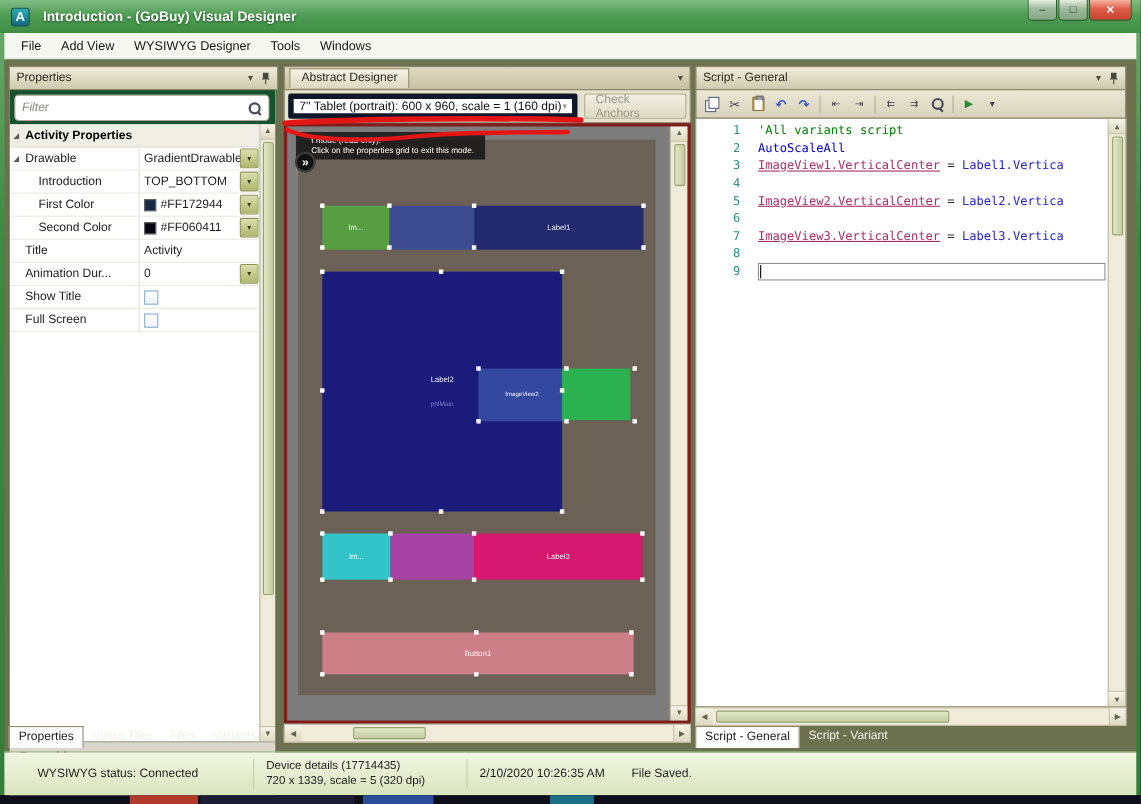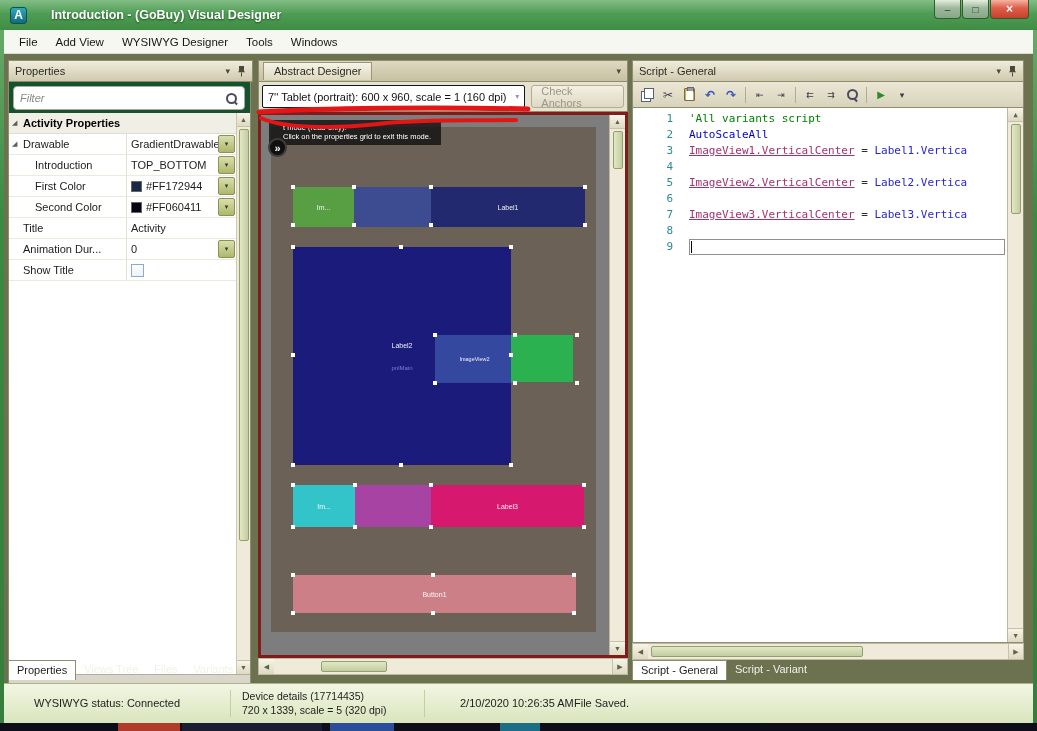--- a/index.html
+++ b/index.html
@@ -7,21 +7,21 @@
   body { position:relative; font-family:"Liberation Sans","DejaVu Sans",sans-serif; background:#0e0e1a; }
 
   
   .window { position:absolute; left:0; top:0; width:1037px; height:723px;
             background:linear-gradient(#6cae6e,#3c8a42 30%,#357e3b); }
   .titlebar { position:absolute; left:0; top:0; right:0; height:30px; display:flex; align-items:center;
               padding-left:10px; background:linear-gradient(#83bd85,#4f9d55 45%,#3f8d45); }
   .app-icon { width:17px; height:17px; border-radius:3px; background:linear-gradient(#2fa9b9,#136a7a);
               color:#fff; font-weight:bold; font-size:12px; display:flex; align-items:center; justify-content:center;
               border:1px solid #0c4f5c; }
-  .title-text { margin-left:24px; color:#fff; font-weight:bold; font-size:12.5px; text-shadow:0 1px 2px rgba(0,40,0,.65); }
+  .title-text { margin-left:12px; color:#fff; font-weight:bold; font-size:12.5px; text-shadow:0 1px 2px rgba(0,40,0,.65); }
   .win-buttons { position:absolute; right:8px; top:0; display:flex; }
   .win-btn { width:27px; height:19px; margin-left:1px; border:1px solid #2e5e2e; border-top:none;
              border-radius:0 0 4px 4px; background:linear-gradient(#e4eede,#9db89d 45%,#86a886);
              color:#1d3a1d; font-size:10px; display:flex; align-items:center; justify-content:center; }
   .win-btn.close { width:39px; background:linear-gradient(#f6b3a2,#dd5e49 45%,#c8402e); color:#fff; font-weight:bold; font-size:12px; }
   .menubar { position:absolute; top:30px; left:4px; right:4px; height:24px; background:#f7f7f1;
              border-bottom:1px solid #dcdcd2; display:flex; align-items:center; padding-left:6px; }
   .menu-item { padding:4px 9px; font-size:11.5px; color:#161616; }
 
   
@@ -83,21 +83,21 @@
   .hsb { position:absolute; height:17px; background:#efead9; border:1px solid #bdb89e; display:flex; align-items:center; }
   .hsb .sb-arrow { width:15px; height:100%; border-bottom:none; flex:0 0 15px; }
   .hsb .sb-arrow.right { margin-left:auto; border-left:1px solid #c7c2a7; }
   .sb-thumb-h { position:absolute; top:2px; height:11px; background:linear-gradient(#e2e8c6,#c3cd9f);
                 border:1px solid #93a06e; border-radius:2px; }
 
   
   .md-header { background:linear-gradient(#ded9c0,#c6c1a3); }
   .md-toolbar { position:absolute; top:22px; left:0; right:0; height:30px; background:#e6e2cd;
                 border:1px solid #8f8c6f; border-top:none; display:flex; align-items:center; padding:0 3px; gap:6px; }
-  .combo { width:268px; height:23px; background:#fff; border:1px solid #0f172a; border-radius:2px;
+  .combo { width:268px; height:23px; background:#fff; border:5px solid #0f172a; border-radius:2px;
            display:flex; align-items:center; padding:0 5px; font-size:11px; color:#111; }
   .combo-text { flex:1; white-space:nowrap; overflow:hidden; }
   .combo-arrow { font-size:8px; color:#99a; }
   .btn-disabled { height:23px; padding:0 9px; border:1px solid #b2ad92; border-radius:3px;
                   background:linear-gradient(#f3f0e3,#ded9c3); color:#9b968b; font-size:11px;
                   display:flex; align-items:center; }
   .canvas { position:absolute; top:52px; left:0; right:0; height:546px; background:#7d7d7d;
             border:3px solid #7f1d1d; overflow:hidden; }
   .cv-vsb { position:absolute; right:0; top:0; bottom:0; width:16px; background:#efead9;
             border-left:1px solid #bdb89e; display:flex; flex-direction:column; align-items:center; }
@@ -279,20 +279,26 @@
                   <span>▾</span>
                 </div>
             </div>
           </div>
           <div class="prow">
             <div class="plabel">Show Title</div>
             <div class="pvalue">
                 <span class="cb"></span>
               </div>
           </div>
+          <div class="prow">
+            <div class="plabel">Full Screen</div>
+            <div class="pvalue">
+                <span class="cb"></span>
+              </div>
+          </div>
         </div>
         <div class="gsb">
           <span class="sb-arrow">▲</span>
           <span class="sb-thumb-v" style="height:412px;"></span>
           <span class="sb-arrow bottom">▼</span>
         </div>
         <div class="pdesc">
           <span>Drawable</span>
         </div>
       </div>
@@ -465,21 +471,21 @@
     </div>
 
   </div>
 
   <div class="statusbar">
     <span class="sb-item" style="left:30px;top:13px;text-align:center;">WYSIWYG status: Connected</span>
     <span class="sb-sep" style="left:226px;"></span>
     <span class="sb-item sb-small" style="left:238px;top:6px;">Device details (17714435)</span>
     <span class="sb-item sb-small" style="left:238px;top:20px;">720 x 1339, scale = 5 (320 dpi)</span>
     <span class="sb-sep" style="left:420px;"></span>
-    <span class="sb-item" style="left:432px;top:13px;margin-left:24px;">2/10/2020 10:26:35 AM</span>
+    <span class="sb-item" style="left:432px;top:13px;">2/10/2020 10:26:35 AM</span>
     <span class="sb-item" style="left:570px;top:13px;">File Saved.</span>
   </div>
 </div>
 
 <div class="taskbar">
   <span class="tb-item" style="left:118px;width:62px;background:#b23a2a;"></span>
   <span class="tb-item" style="left:182px;width:140px;background:#1c1c32;"></span>
   <span class="tb-item" style="left:330px;width:64px;background:#2c4c9c;"></span>
   <span class="tb-item" style="left:500px;width:40px;background:#1a6e86;"></span>
 </div>

